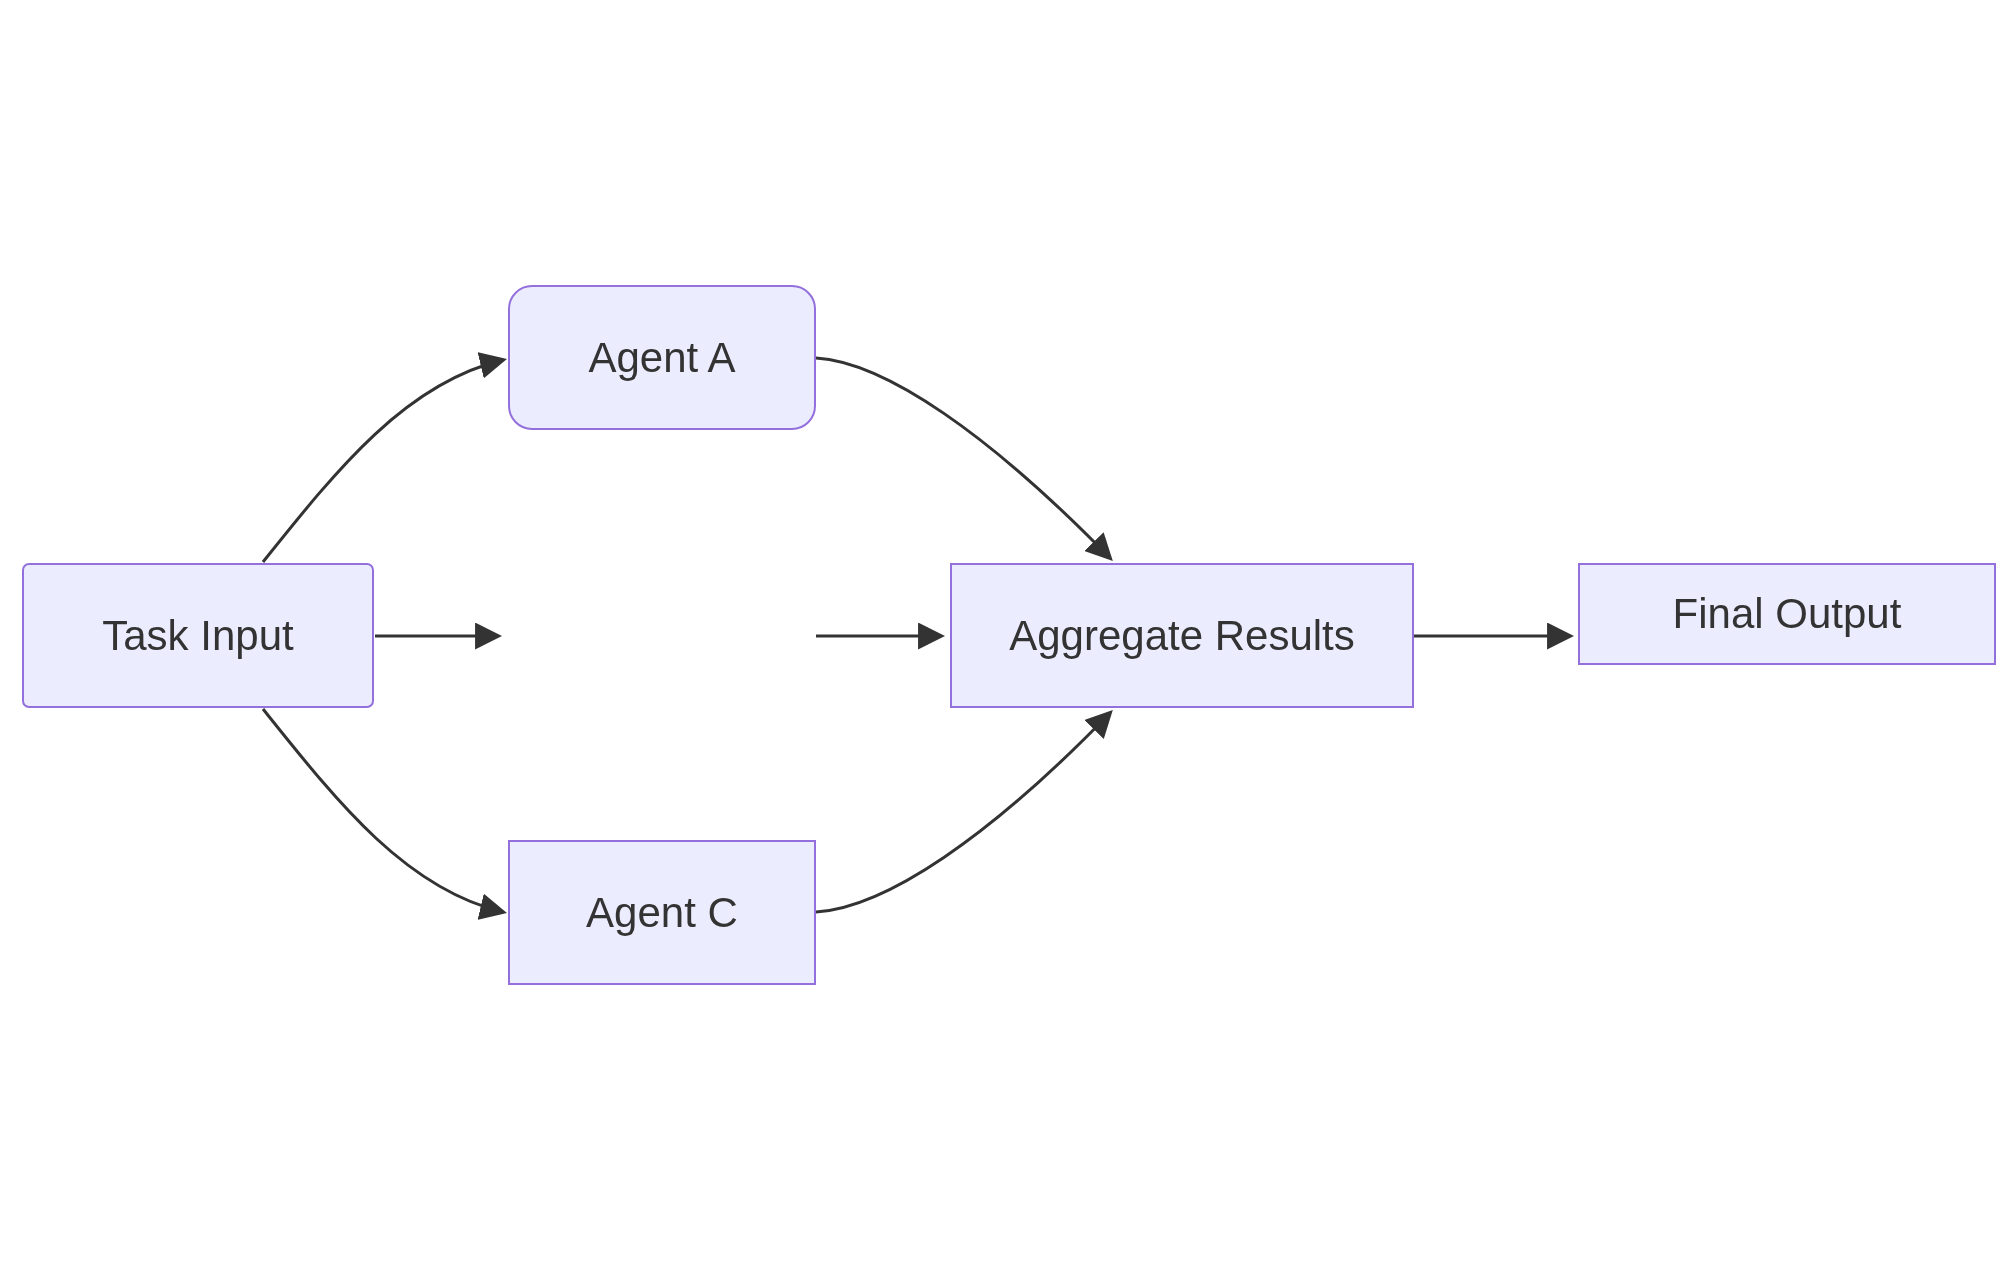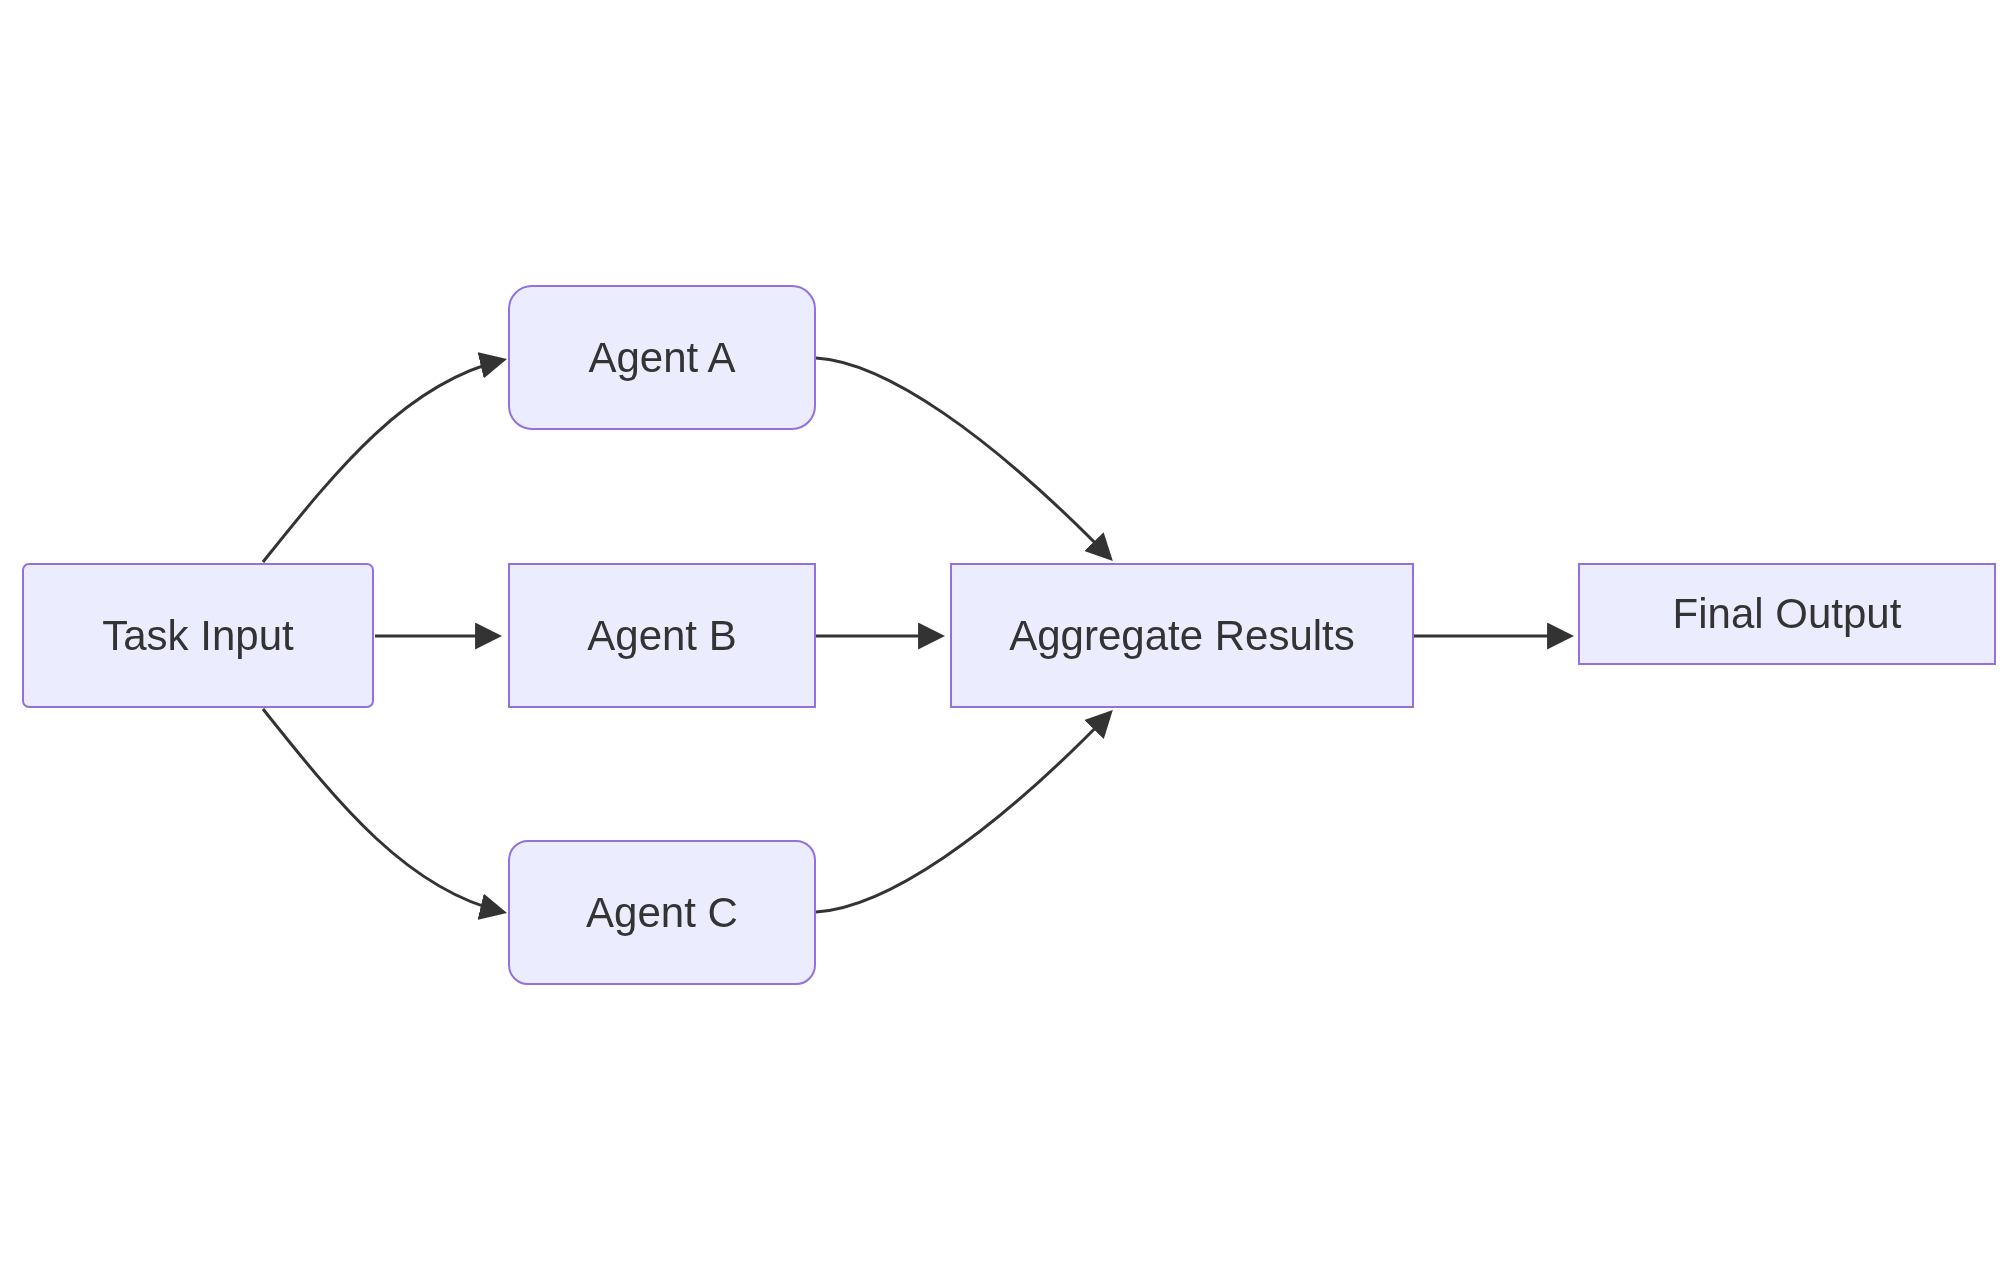--- a/index.html
+++ b/index.html
@@ -40,21 +40,21 @@
   }
   .node-label {
     color: var(--text);
     font-size: 42px;
     line-height: 1;
     white-space: nowrap;
   }
   .node-task-input   { left: 22px;   top: 563px; width: 352px; height: 145px; border-radius: 7px; }
   .node-agent-a      { left: 508px;  top: 285px; width: 308px; height: 145px; border-radius: 24px; }
   .node-agent-b      { left: 508px;  top: 563px; width: 308px; height: 145px; }
-  .node-agent-c      { left: 508px;  top: 840px; width: 308px; height: 145px; border-radius: 20px; }
+  .node-agent-c      { left: 508px;  top: 840px; width: 308px; height: 145px; }
   .node-aggregate    { left: 950px;  top: 563px; width: 464px; height: 145px; }
   .node-final-output { left: 1578px; top: 563px; width: 418px; height: 102px; }
 </style>
 </head>
 <body>
 
 <div class="canvas">
 
   <svg class="edges-layer" viewBox="0 0 2000 1272" xmlns="http://www.w3.org/2000/svg">
     <defs>
@@ -79,23 +79,20 @@
   </svg>
 
   <div class="node node-task-input">
     <span class="node-label">Task Input</span>
   </div>
 
   <div class="node node-agent-a">
     <span class="node-label">Agent A</span>
   </div>
 
-  <div class="node node-agent-b">
-    <span class="node-label">Agent B</span>
-  </div>
 
   <div class="node node-agent-c">
     <span class="node-label">Agent C</span>
   </div>
 
   <div class="node node-aggregate">
     <span class="node-label">Aggregate Results</span>
   </div>
 
   <div class="node node-final-output">

